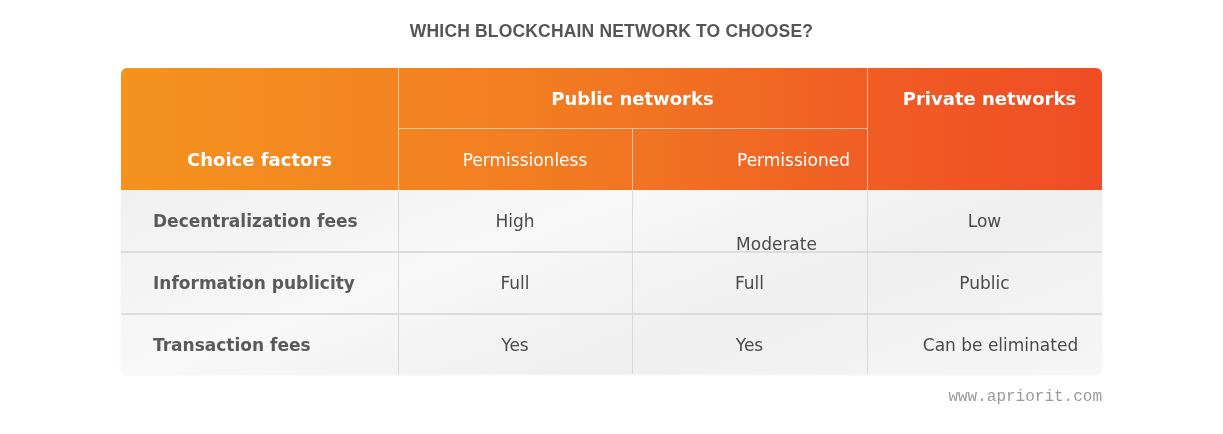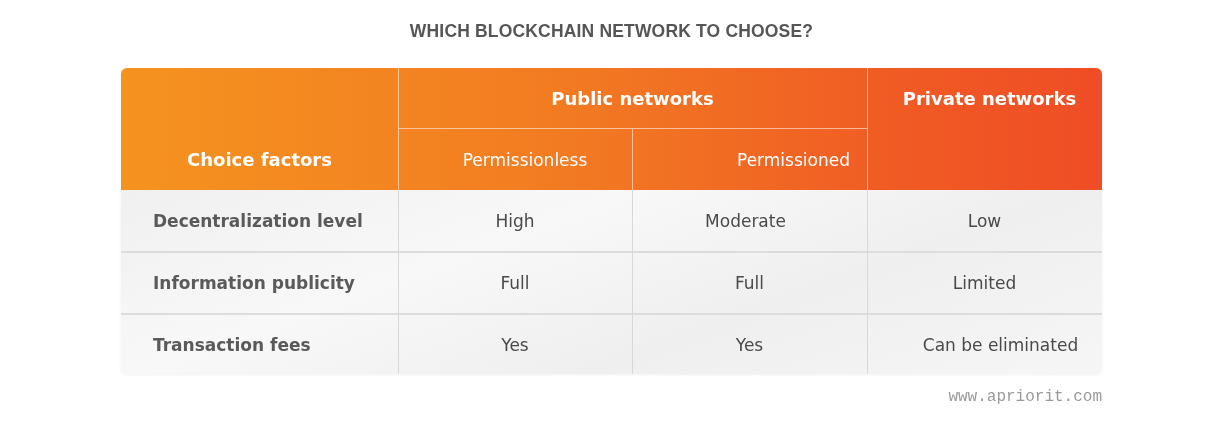--- a/index.html
+++ b/index.html
@@ -143,32 +143,32 @@
     <div class="hcell normal" style="left:511px; top:61px; width:235px; height:61px;margin-left:44px;">Permissioned</div>
 
     <div class="vline-h" style="left:277px; top:0; height:122px;"></div>
     <div class="vline-h" style="left:746px; top:0; height:122px;"></div>
     <div class="vline-h" style="left:511px; top:61px; height:61px;"></div>
     <div class="hline-h" style="left:277px; top:60px; width:469px;"></div>
   </div>
 
   <div class="body">
     <div class="row" style="top:0;">
-      <div class="cell label">Decentralization level</div>
+      <div class="cell label">Decentralization fees</div>
       <div class="cell center" style="left:277px; width:234px;">High</div>
-      <div class="cell center" style="left:507px; width:235px;">Moderate</div>
+      <div class="cell center" style="left:538px; width:235px;margin-top:23px;">Moderate</div>
       <div class="cell center" style="left:746px; width:235px;">Low</div>
     </div>
     <div class="row-sep" style="top:61px;"></div>
 
     <div class="row" style="top:62px;">
       <div class="cell label">Information publicity</div>
       <div class="cell center" style="left:277px; width:234px;">Full</div>
       <div class="cell center" style="left:511px; width:235px;">Full</div>
-      <div class="cell center" style="left:746px; width:235px;">Limited</div>
+      <div class="cell center" style="left:746px; width:235px;">Public</div>
     </div>
     <div class="row-sep" style="top:123px;"></div>
 
     <div class="row" style="top:124px;">
       <div class="cell label">Transaction fees</div>
       <div class="cell center" style="left:277px; width:234px;">Yes</div>
       <div class="cell center" style="left:511px; width:235px;">Yes</div>
       <div class="cell center" style="left:746px; width:235px;padding-left:32px;">Can be eliminated</div>
     </div>
 

